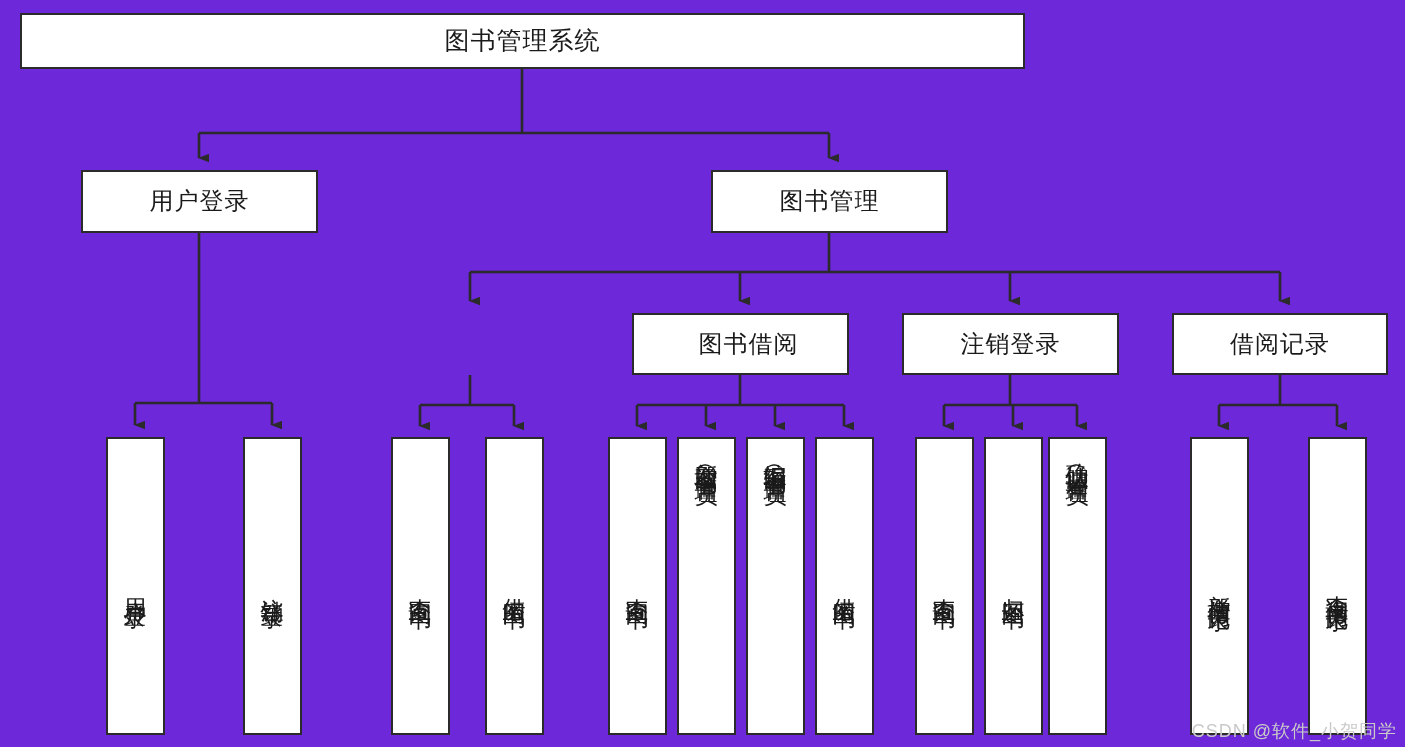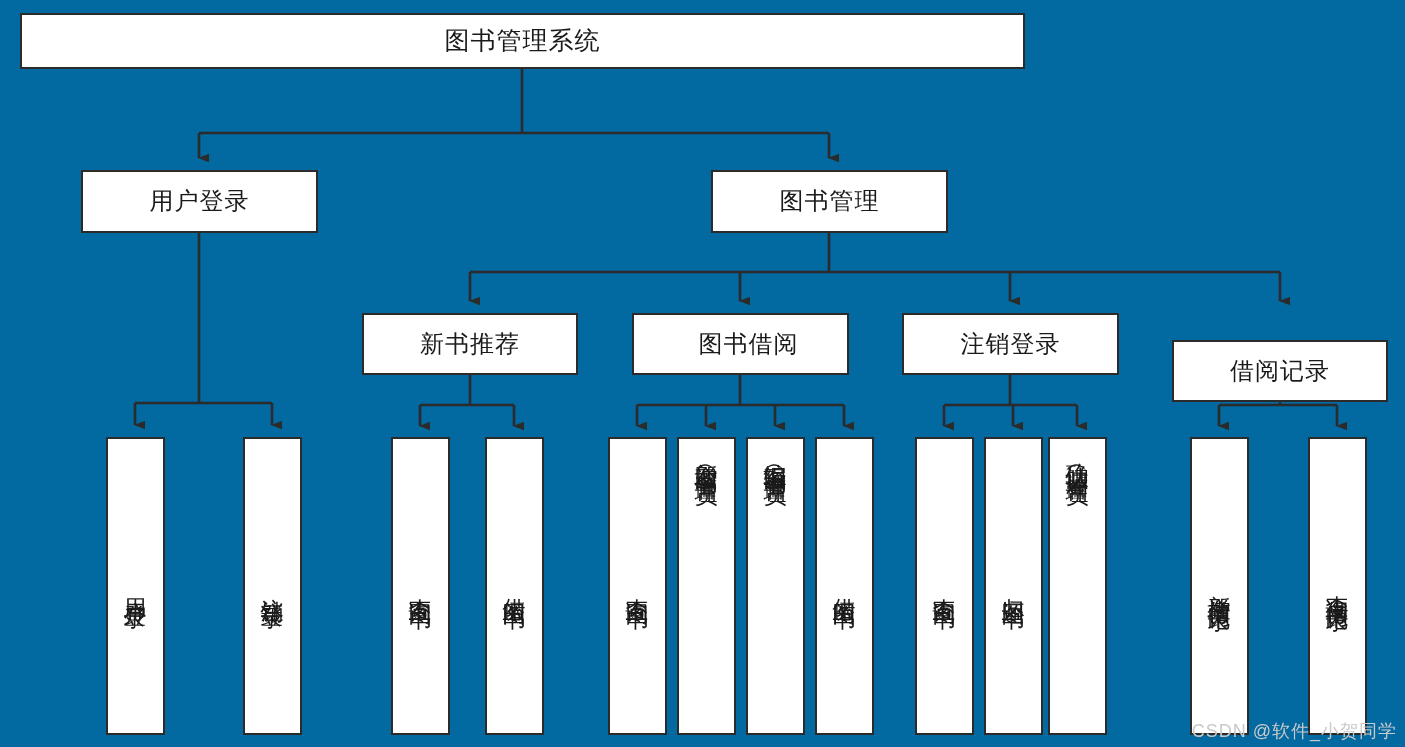--- a/index.html
+++ b/index.html
@@ -5,21 +5,21 @@
 <style>
   html,body{margin:0;padding:0;background:#ffffff;}
   body{
     font-family:"Liberation Sans","DejaVu Sans",sans-serif;
     color:#1a1a1a;
   }
   #canvas{
     position:relative;
     width:1405px;
     height:747px;
-    background:#0369a1;
+    background:#6d28d9;
     overflow:hidden;
   }
   #edges{
     position:absolute;
     left:0; top:0;
     width:1405px; height:747px;
     pointer-events:none;
   }
   .node{
     position:absolute;
@@ -133,30 +133,27 @@
     <span class="label">图书管理系统</span>
   </div>
 
   <div class="node" style="left:81px;top:170px;width:237px;height:63px;">
     <span class="label">用户登录</span>
   </div>
   <div class="node" style="left:711px;top:170px;width:237px;height:63px;">
     <span class="label">图书管理</span>
   </div>
 
-  <div class="node" style="left:362px;top:313px;width:216px;height:62px;">
-    <span class="label">新书推荐</span>
-  </div>
   <div class="node" style="left:632px;top:313px;width:217px;height:62px;padding-left:16px;">
     <span class="label">图书借阅</span>
   </div>
   <div class="node" style="left:902px;top:313px;width:217px;height:62px;">
     <span class="label">注销登录</span>
   </div>
-  <div class="node" style="left:1172px;top:313px;width:216px;height:62px;margin-top:27px;">
+  <div class="node" style="left:1172px;top:313px;width:216px;height:62px;">
     <span class="label">借阅记录</span>
   </div>
 
   <div class="node leaf" style="left:106px;top:437px;width:59px;height:298px;">
     <div class="leafwrap centered">
       <span class="label">用户登录</span>
     </div>
   </div>
   <div class="node leaf" style="left:243px;top:437px;width:59px;height:298px;">
     <div class="leafwrap centered">

